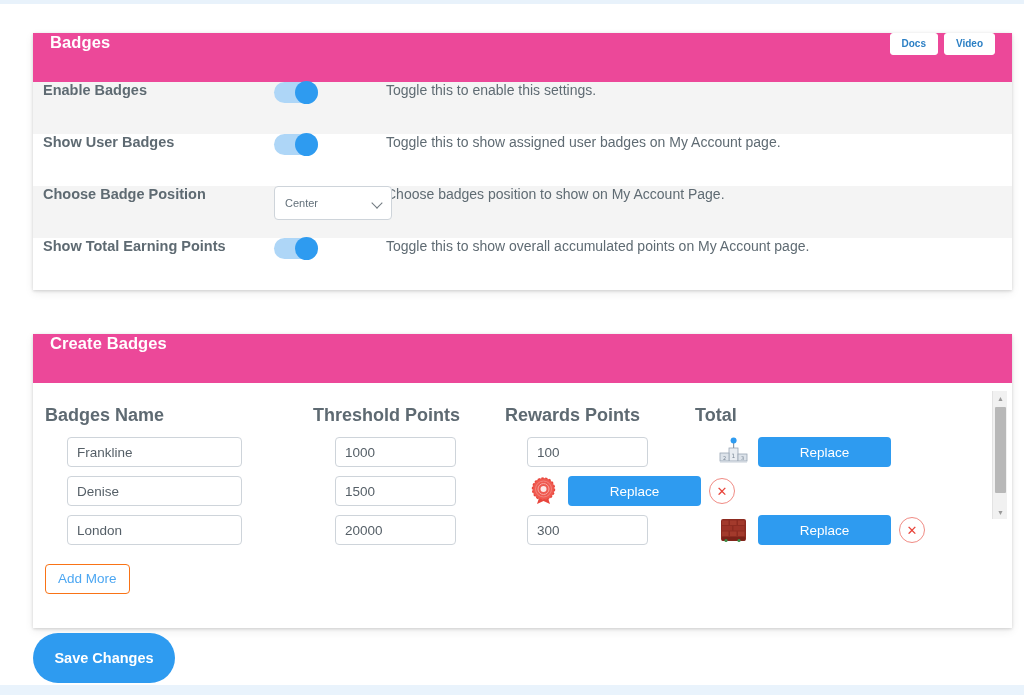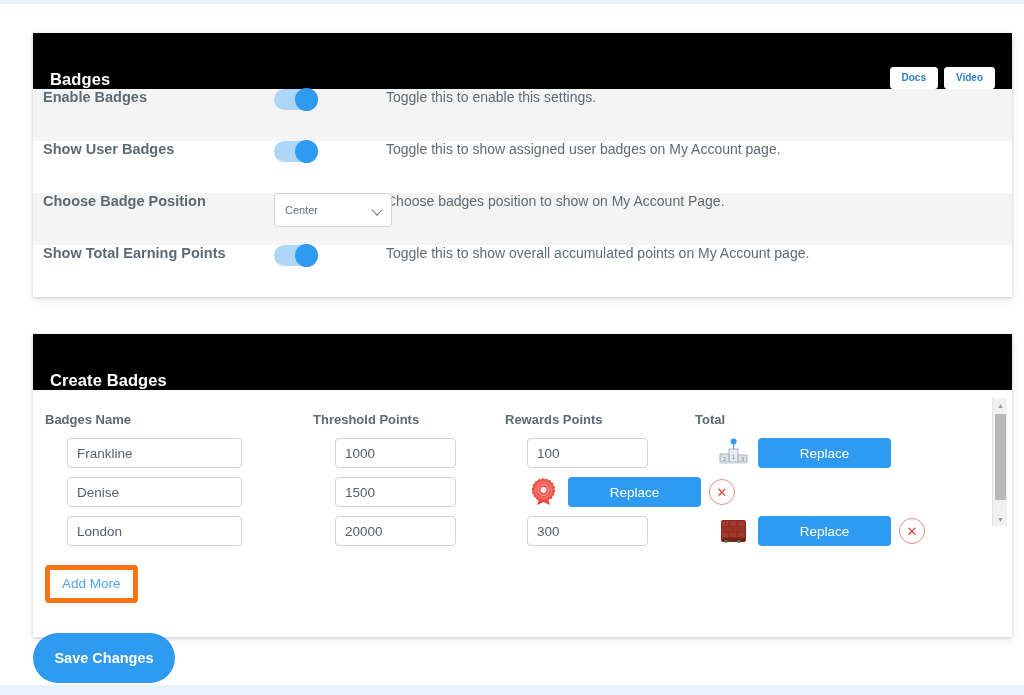--- a/index.html
+++ b/index.html
@@ -32,24 +32,24 @@
 
   
   .panel {
     position: absolute;
     left: 33px;
     width: 979px;
     background: #ffffff;
     box-shadow: 0 1px 3px rgba(0,0,0,0.16), 0 3px 9px rgba(0,0,0,0.07);
   }
   .panel-head {
-    background: #000000;
-    height: 56px;
-    display: flex;
-    align-items: flex-end;
+    background: #ec4899;
+    height: 49px;
+    display: flex;
+    align-items: flex-start;
     padding: 0 17px;
     justify-content: space-between;
   }
   .panel-title {
     color: #ffffff;
     font-size: 16.5px;
     font-weight: bold;
     letter-spacing: 0.1px;
   }
   .head-btns { display: flex; gap: 6px; }
@@ -151,21 +151,21 @@
   }
   .cb-headrow {
     display: flex;
     margin-bottom: 11px;
   }
   .col-name  { width: 268px; }
   .col-thr   { width: 192px; }
   .col-rew   { width: 190px; }
   .col-img   { width: 260px; }
   .cb-colhead {
-    font-size: 13px;
+    font-size: 18px;
     font-weight: bold;
     color: #5e6a72;
   }
   .cb-row {
     display: flex;
     align-items: center;
     margin-bottom: 9px;
     padding-left: 22px;
   }
   .txt-input {
@@ -217,21 +217,21 @@
     justify-content: center;
     font-family: "Liberation Sans", sans-serif;
     padding: 0;
   }
   .del-spacer { width: 26px; height: 26px; }
 
   .add-more {
     margin: 10px 0 0 12px;
     background: #ffffff;
     color: #4da7f2;
-    border: 5px solid #f97316;
+    border: 1px solid #f97316;
     border-radius: 4px;
     font-size: 13.5px;
     font-family: "Liberation Sans", sans-serif;
     padding: 7px 12px;
     cursor: pointer;
     line-height: 1;
   }
 
   
   .scrollbar {

